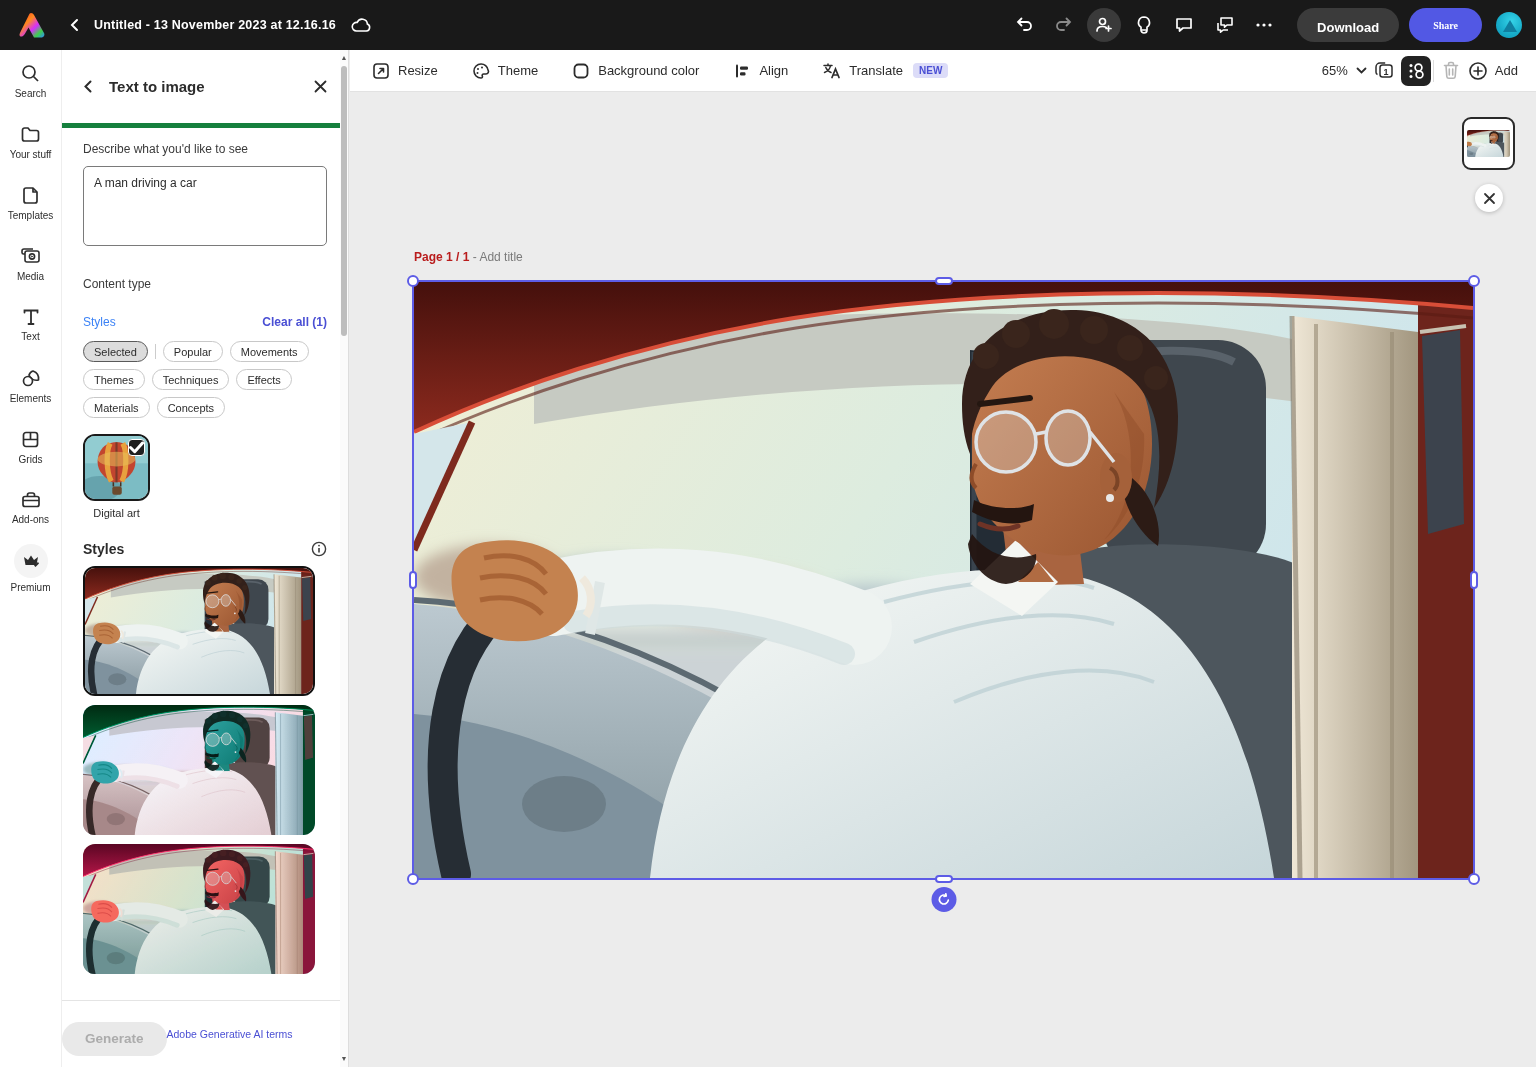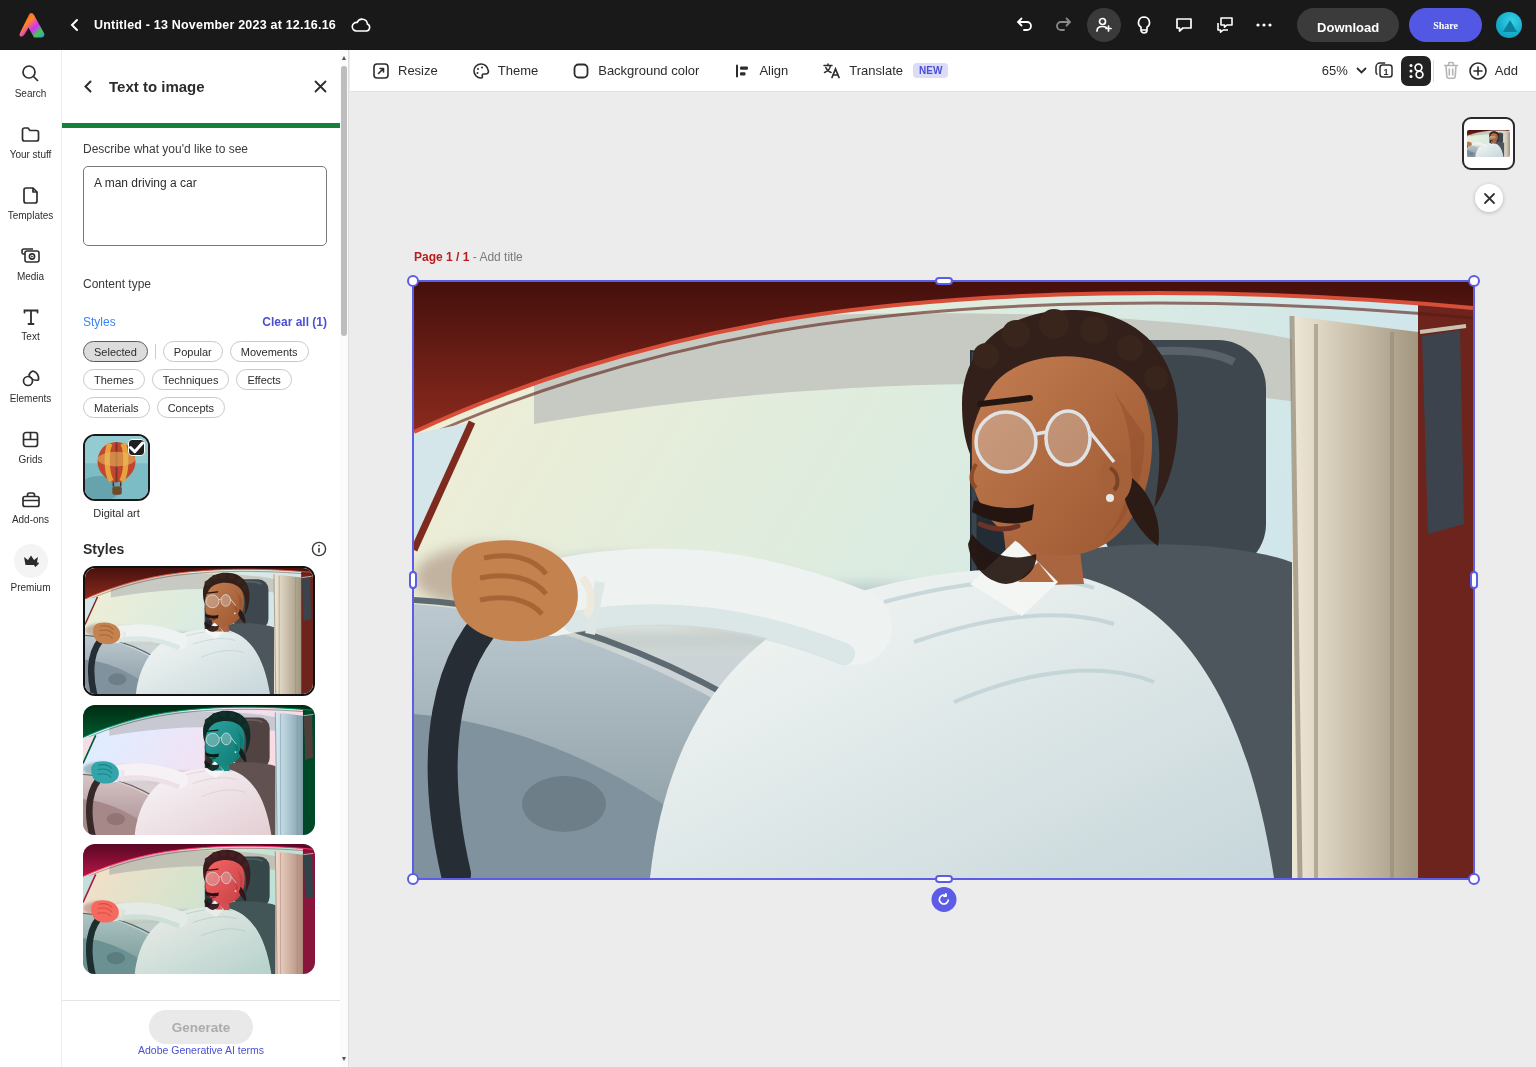--- a/index.html
+++ b/index.html
@@ -54,21 +54,21 @@
   .style-card .img{width:67px;height:67px;border:2px solid #1a1a1a;border-radius:12px;overflow:hidden;position:relative}
   .style-card .img svg{width:100%;height:100%;display:block}
   .style-check{position:absolute;top:3px;right:3px;width:17px;height:17px;background:#1f1f1f;border:1.5px solid #fff;border-radius:4px;display:flex;align-items:center;justify-content:center;color:#fff}
   .style-name{font-size:11px;text-align:center;margin-top:6px;color:#2c2c2c}
   .results-row{display:flex;align-items:center;margin-top:22px}
   .results-label{font-size:14px;font-weight:bold}
   .info-icon{margin-left:auto;color:#3c3c3c;display:flex;cursor:pointer}
   .result{width:232px;height:130px;border-radius:12px;overflow:hidden;margin-top:9px;cursor:pointer;position:relative}
   .result.selected{border:2px solid #111}
   .result svg{width:100%;height:100%;display:block}
-  .panel-footer{position:absolute;left:0;right:8px;bottom:0;height:67px;background:#fff;border-top:1px solid #e4e4e4;display:flex;flex-direction:column;align-items:center}
+  .panel-footer{position:absolute;left:0;right:8px;bottom:0;height:67px;background:#fff;border-top:1px solid #e4e4e4;display:flex;flex-direction:row;align-items:center}
   .btn-generate{margin-top:9px;height:34px;padding:0 23px;border-radius:17px;border:none;background:#e9e9e9;color:#acacac;font-size:13.5px;font-weight:bold;font-family:inherit;cursor:default}
   .terms-link{font-size:10.5px;color:#4a4fd4;text-decoration:none;cursor:pointer}
   
   .pscroll{position:absolute;top:0;right:0;width:8px;bottom:0;background:#fbfbfb}
   .pscroll .up,.pscroll .dn{position:absolute;left:0;width:8px;height:12px;color:#555;font-size:7px;text-align:center;line-height:12px}
   .pscroll .up{top:2px}.pscroll .dn{bottom:2px}
   .pscroll .thumb{position:absolute;left:1px;top:16px;width:6px;height:270px;background:#bdbdbd;border-radius:3px}
 
   
   .main{position:absolute;top:50px;left:350px;right:0;bottom:0}

